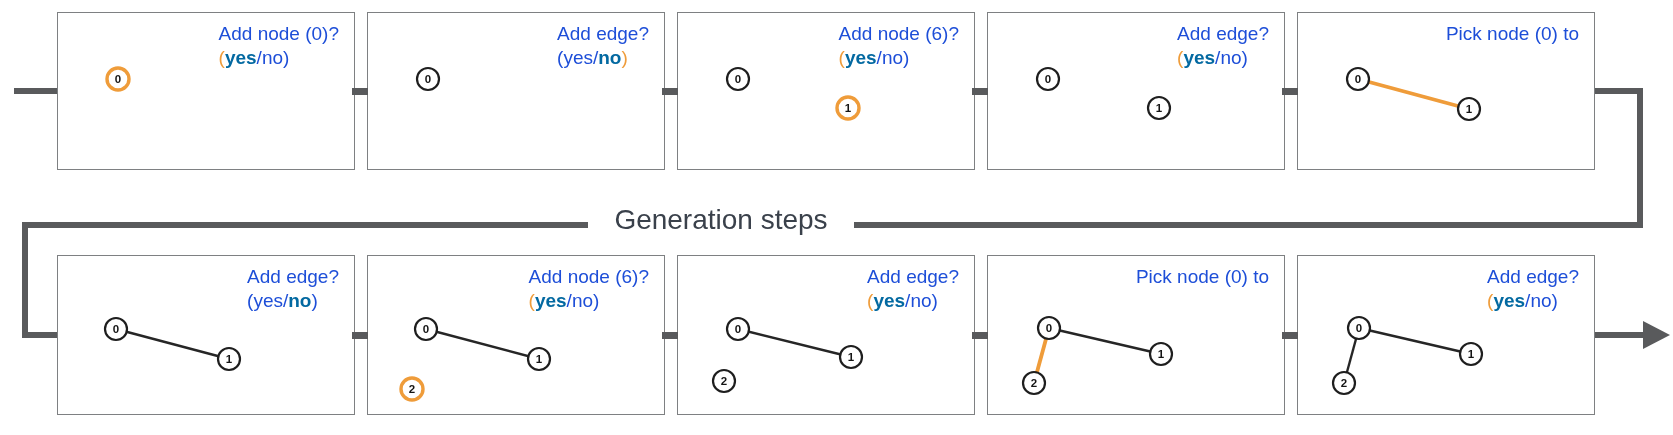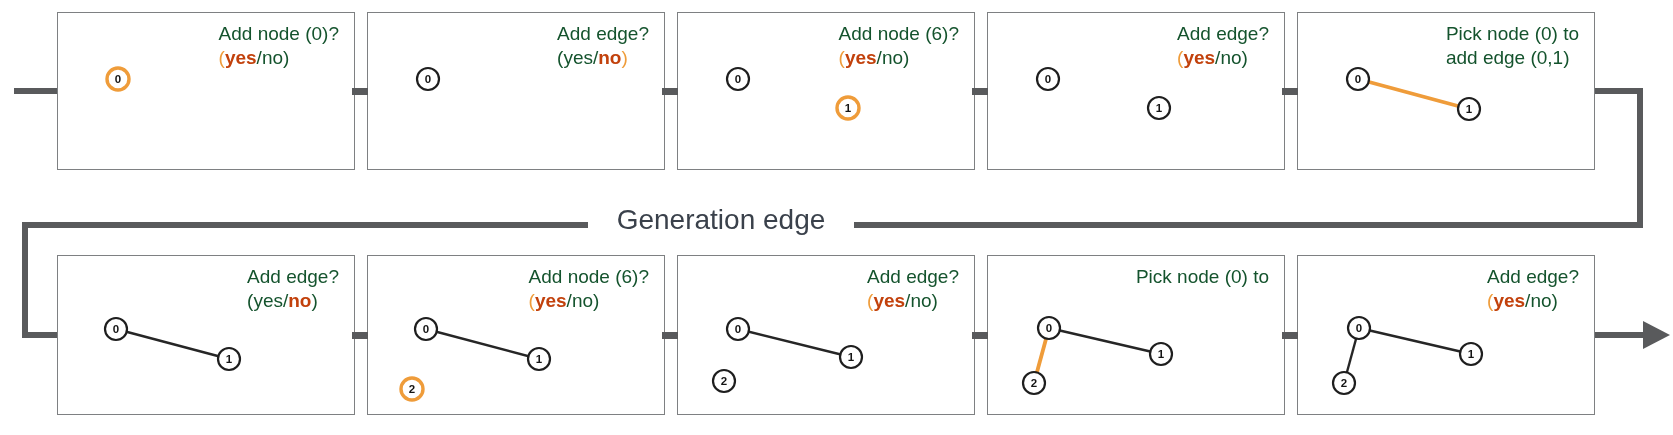--- a/index.html
+++ b/index.html
@@ -8,23 +8,23 @@
     font-family:"Liberation Sans", sans-serif;
   }
   .panel{
     position:absolute;background:#ffffff;border:1.6px solid #7e8082;box-sizing:border-box;
   }
   .panel svg{position:absolute;left:0;top:0;}
   .qtext{
     position:absolute;top:9px;right:15px;text-align:left;
     font-size:19px;line-height:24px;color:#3d4653;white-space:nowrap;
   }
-  .seg-dark{color:#14532d;margin-top:35px;}
+  .seg-dark{color:#1d4ed8;margin-top:35px;}
   .seg-orange{color:#ef9c3a;}
-  .seg-bold{font-weight:bold;color:#c2410c;}
+  .seg-bold{font-weight:bold;color:#0369a1;}
   .conn{position:absolute;background:#595a5c;}
   .arrowhead{
     position:absolute;width:0;height:0;
     border-top:14px solid transparent;border-bottom:14px solid transparent;
     border-left:27px solid #595a5c;
   }
   .gen-label{
     position:absolute;left:586px;top:204px;width:270px;text-align:center;
     font-size:28px;color:#3a414b;
   }
@@ -35,21 +35,21 @@
 <div id="canvas">
 
   <div class="conn" style="left:14px;top:88px;width:43px;height:6px"></div>
 
   <div class="conn" style="left:1595px;top:88px;width:48px;height:6px"></div>
   <div class="conn" style="left:1637px;top:88px;width:6px;height:140px"></div>
 
   <div class="conn" style="left:22px;top:222px;width:566px;height:6px"></div>
   <div class="conn" style="left:854px;top:222px;width:789px;height:6px"></div>
 
-  <div class="gen-label">Generation edge</div>
+  <div class="gen-label">Generation steps</div>
 
   <div class="conn" style="left:22px;top:222px;width:6px;height:116px"></div>
   <div class="conn" style="left:22px;top:332px;width:35px;height:6px"></div>
 
   <div class="conn" style="left:1595px;top:332px;width:50px;height:6px"></div>
   <div class="arrowhead" style="left:1643px;top:321px"></div>
 
 <div class="panel" style="left: 57px; top: 12px; width: 298px; height: 158px;">
       <svg width="298" height="158">
         <g>
@@ -113,21 +113,20 @@
           <circle cx="60" cy="66" r="11" fill="#ffffff" stroke="#1e1e1e" stroke-width="2.2"></circle>
           <text x="60" y="70" text-anchor="middle" font-size="11.5" font-weight="bold" fill="#141414">0</text>
         </g>
         <g>
           <circle cx="171" cy="96" r="11" fill="#ffffff" stroke="#1e1e1e" stroke-width="2.2"></circle>
           <text x="171" y="100" text-anchor="middle" font-size="11.5" font-weight="bold" fill="#141414">1</text>
         </g>
       </svg>
       <div class="qtext">
         <div><span class="seg-dark">Pick node (0) to</span></div>
-        <div><span class="seg-dark">add edge (0,1)</span></div>
       </div>
     </div>
     <div class="panel" style="left: 57px; top: 255px; width: 298px; height: 160px;">
       <svg width="298" height="160">
         <line x1="58" y1="73" x2="171" y2="103" stroke="#262626" stroke-width="2.4"></line>
         <g>
           <circle cx="58" cy="73" r="11" fill="#ffffff" stroke="#1e1e1e" stroke-width="2.2"></circle>
           <text x="58" y="77" text-anchor="middle" font-size="11.5" font-weight="bold" fill="#141414">0</text>
         </g>
         <g>

